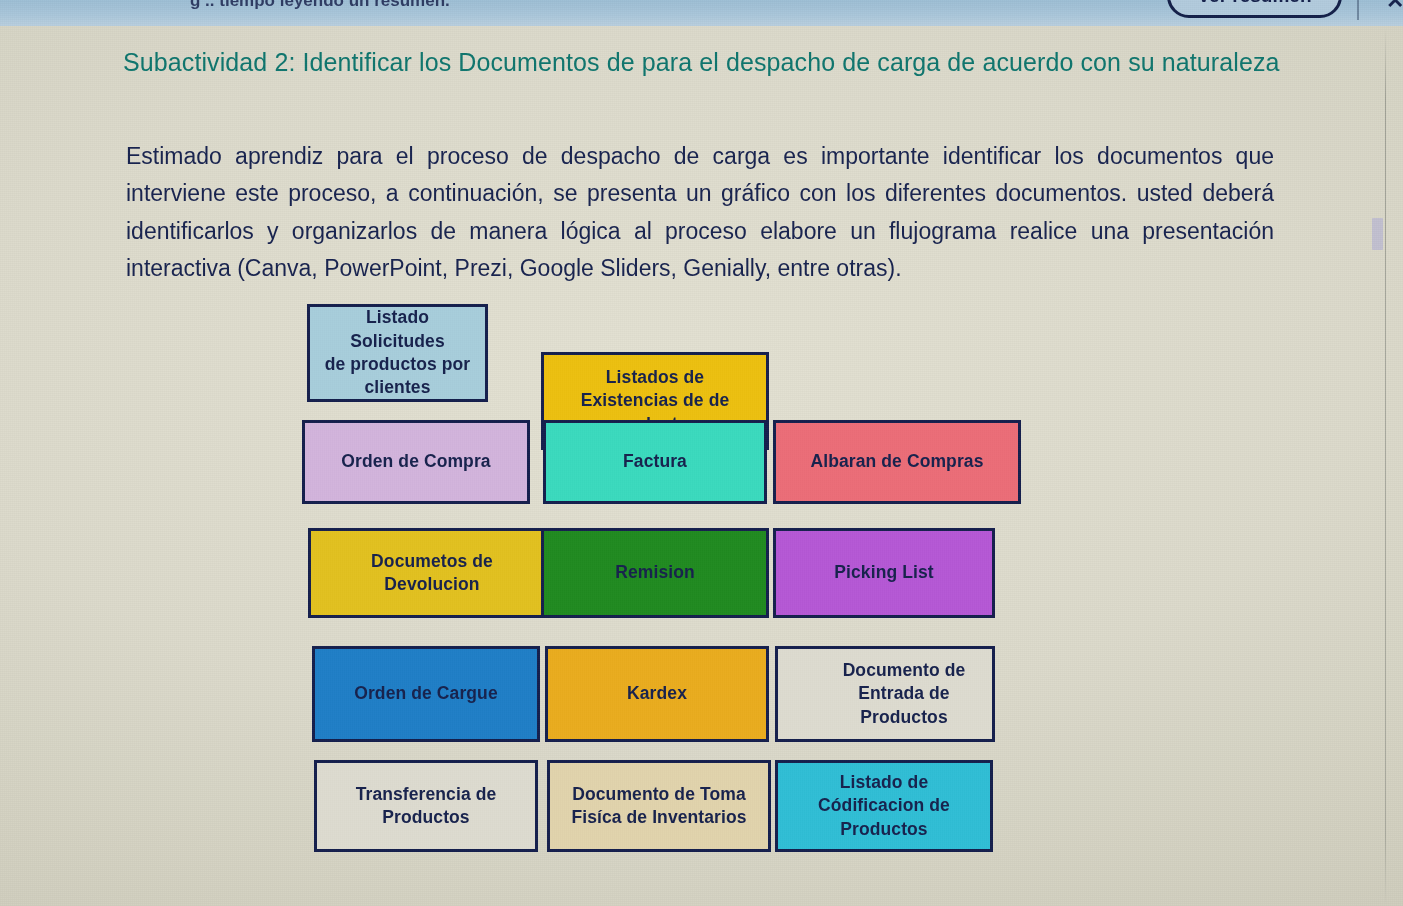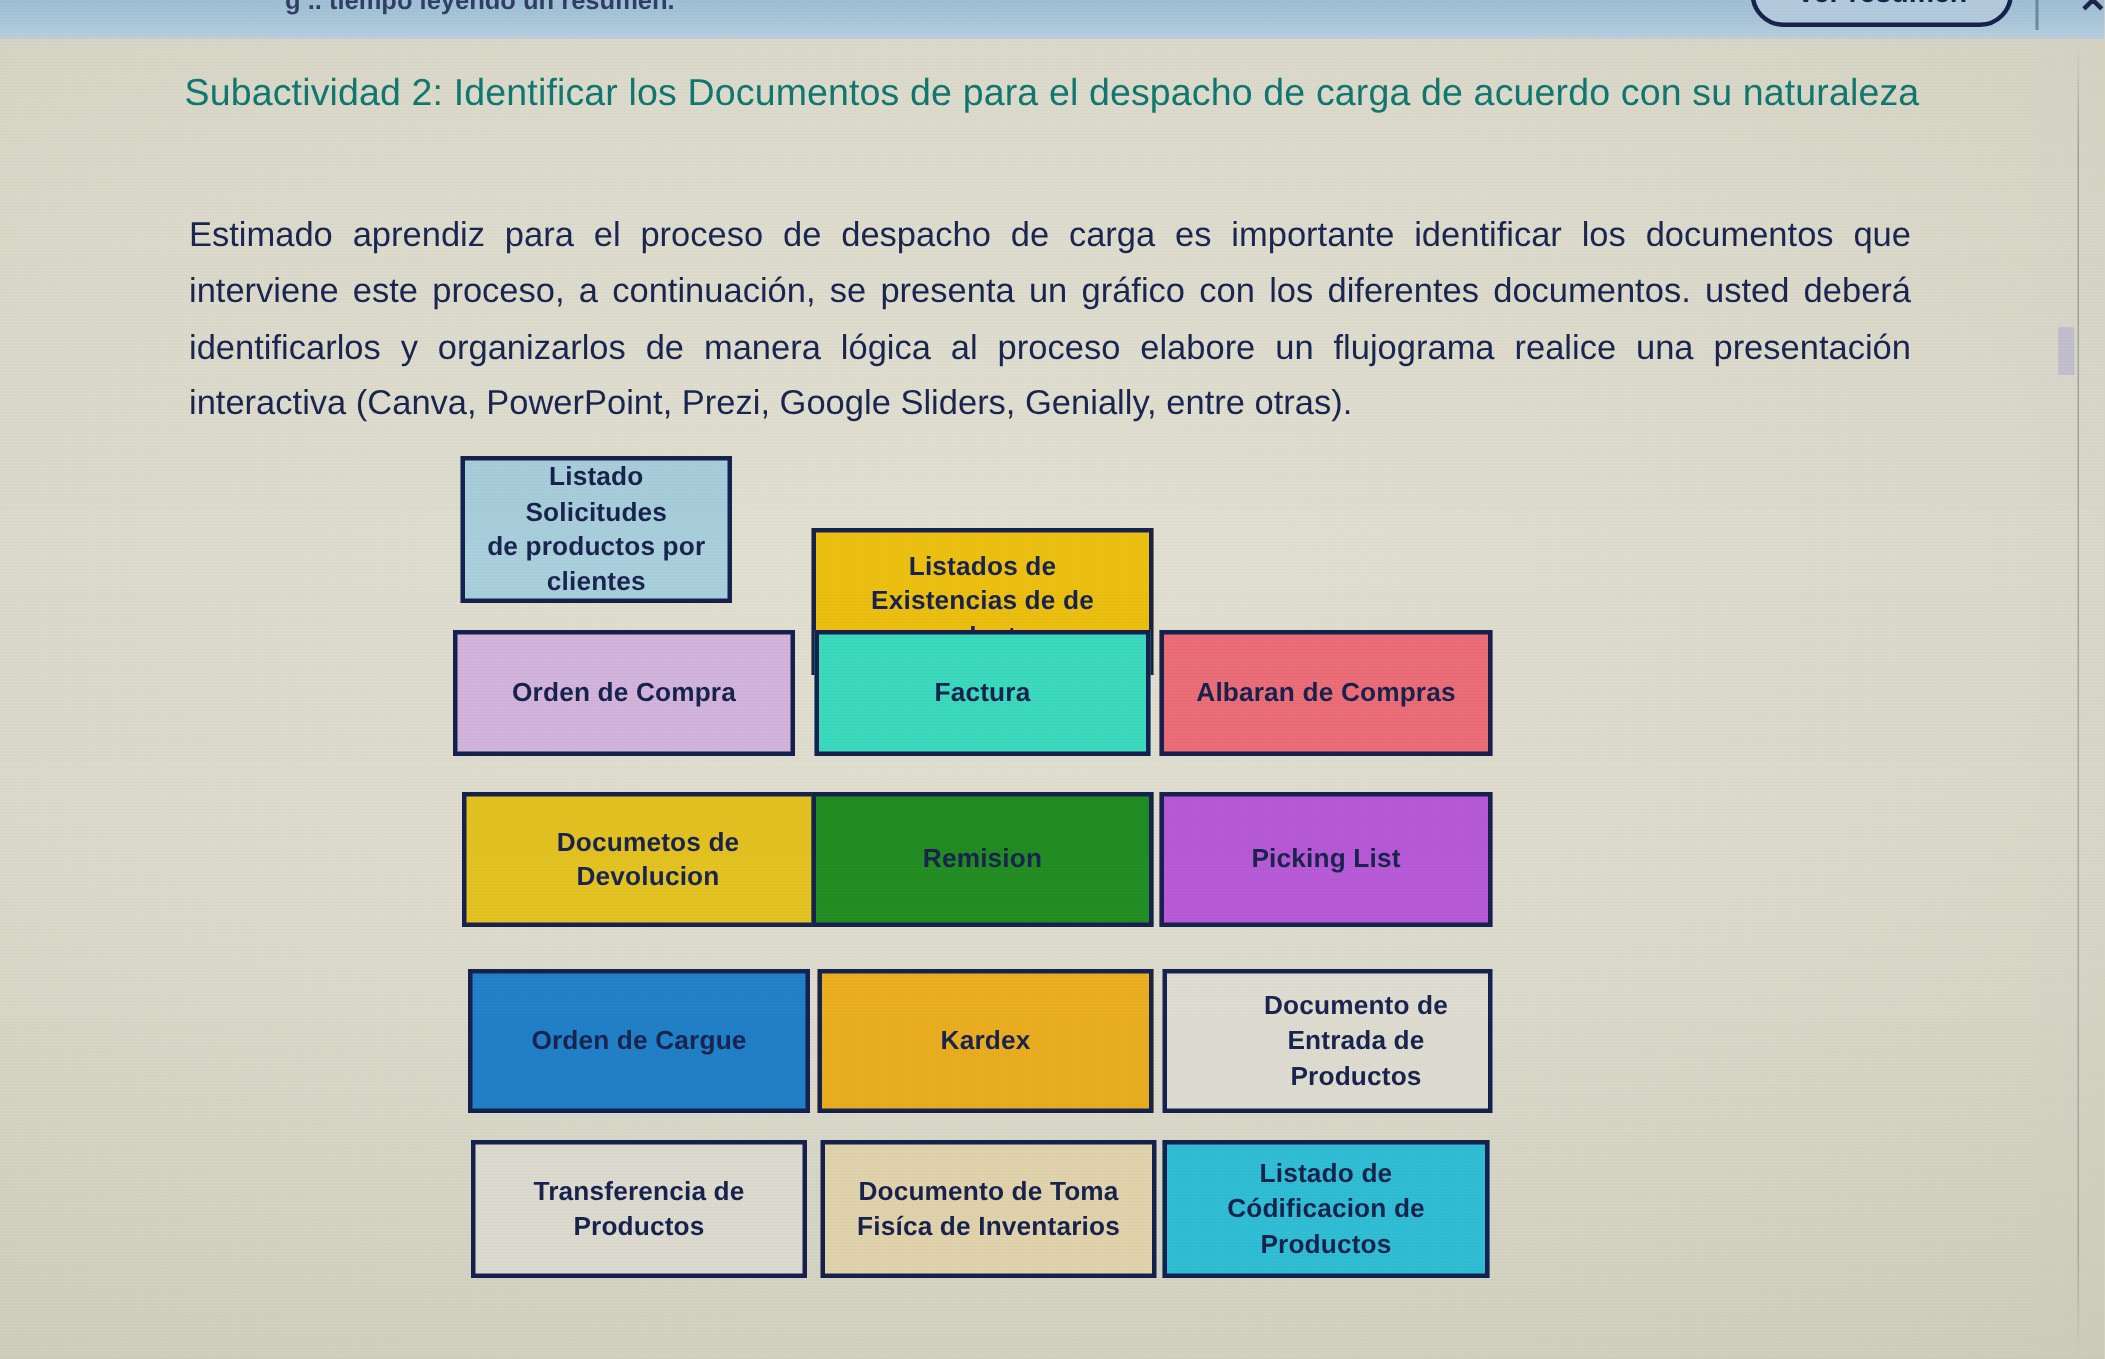--- a/index.html
+++ b/index.html
@@ -130,21 +130,21 @@
       <div class="box" style="left: 6px; top: 116px; width: 228px; height: 84px; background: rgb(213, 182, 223); border-color: rgb(21, 31, 77);">
         <div>
           <span>Orden de Compra</span>
         </div>
       </div>
       <div class="box" style="left: 247px; top: 116px; width: 224px; height: 84px; background: rgb(57, 221, 192); border-color: rgb(21, 31, 77);">
         <div>
           <span>Factura</span>
         </div>
       </div>
-      <div class="box" style="left: 477px; top: 116px; width: 222px; height: 84px; background: rgb(239, 109, 120); border-color: rgb(21, 31, 77);">
+      <div class="box" style="left: 477px; top: 116px; width: 248px; height: 84px; background: rgb(239, 109, 120); border-color: rgb(21, 31, 77);">
         <div>
           <span>Albaran  de Compras</span>
         </div>
       </div>
       <div class="box" style="left: 12px; top: 224px; width: 248px; height: 90px; background: rgb(229, 195, 29); border-color: rgb(21, 31, 77);">
         <div>
           <span>Documetos de</span>
           <span>Devolucion</span>
         </div>
       </div>

